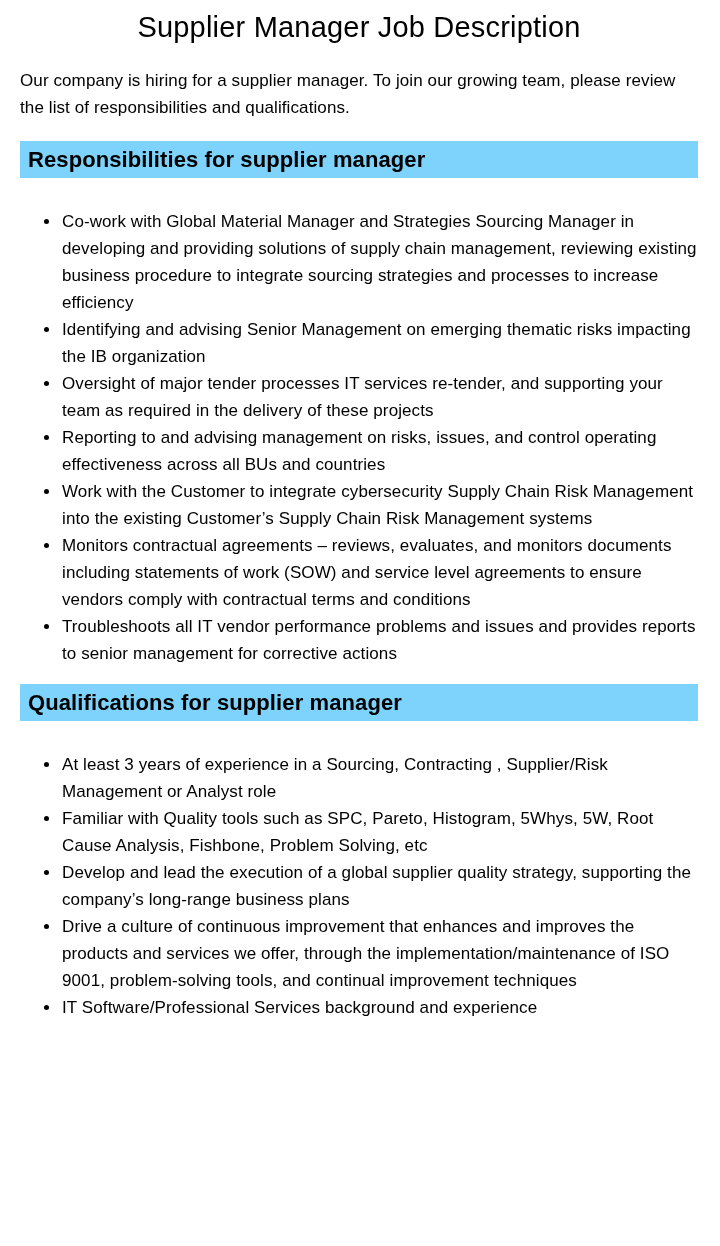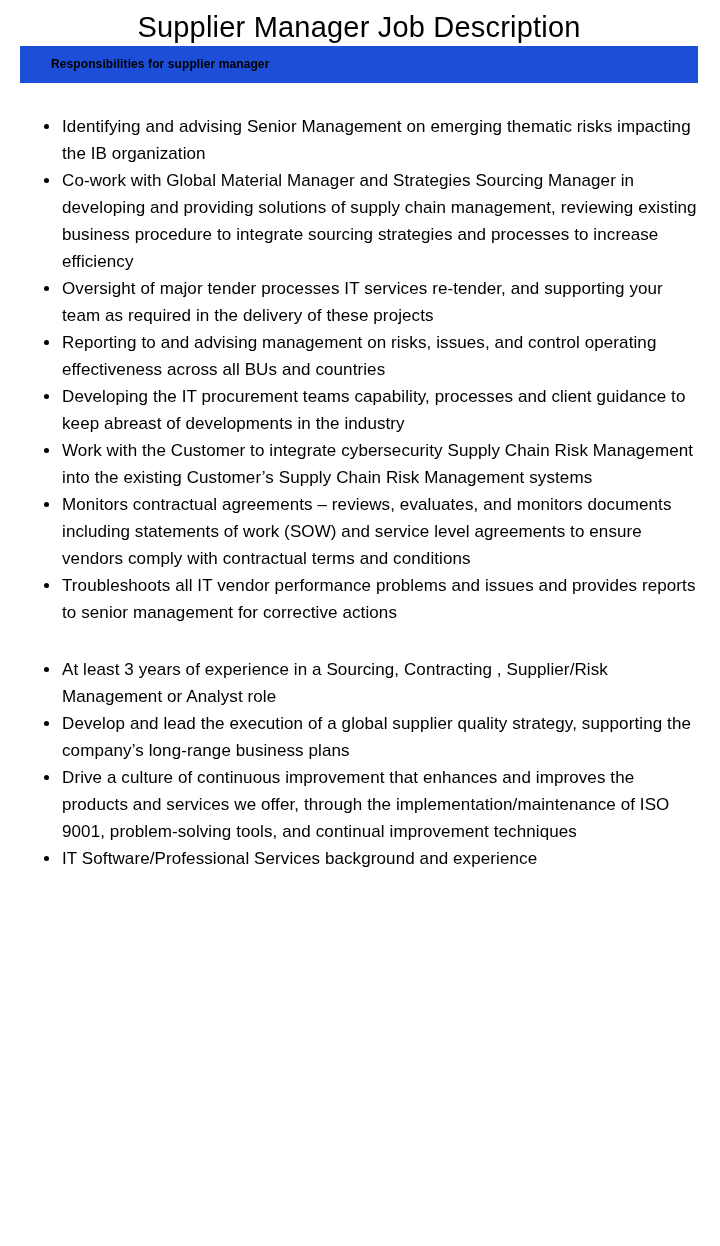--- a/index.html
+++ b/index.html
@@ -23,25 +23,25 @@
     line-height: 38px;
   }
   p.intro {
     font-size: 17px;
     line-height: 27px;
     margin-top: 21px;
     margin-bottom: 20px;
     letter-spacing: 0.1px;
   }
   .section-heading {
-    background: #1d4ed8;
-    font-size: 12px;
+    background: #7dd3fc;
+    font-size: 22px;
     font-weight: bold;
     line-height: 27px;
-    padding: 5px 31px;
+    padding: 5px 8px;
     letter-spacing: 0.1px;
   }
   ul.item-list {
     list-style: none;
     margin: 30px 0 17px 0;
     padding-left: 42px;
   }
   ul.item-list li {
     position: relative;
     font-size: 17px;
@@ -60,37 +60,39 @@
   }
   section.doc-section { margin-top: 0; }
 </style>
 </head>
 <body>
 
 <div class="page">
 
   <h1 class="page-title">Supplier Manager Job Description</h1>
 
+  <p class="intro">Our company is hiring for a supplier manager. To join our growing team, please review the list of responsibilities and qualifications.</p>
 
   <section class="doc-section">
     <div class="section-heading">Responsibilities for supplier manager</div>
     <ul class="item-list">
+        <li>Co-work with Global Material Manager and Strategies Sourcing Manager in developing and providing solutions of supply chain management, reviewing existing business procedure to integrate sourcing strategies and processes to increase efficiency</li>
         <li>Identifying and advising Senior Management on emerging thematic risks impacting the IB organization</li>
-        <li>Co-work with Global Material Manager and Strategies Sourcing Manager in developing and providing solutions of supply chain management, reviewing existing business procedure to integrate sourcing strategies and processes to increase efficiency</li>
         <li>Oversight of major tender processes IT services re-tender, and supporting your team as required in the delivery of these projects</li>
         <li>Reporting to and advising management on risks, issues, and control operating effectiveness across all BUs and countries</li>
-        <li>Developing the IT procurement teams capability, processes and client guidance to keep abreast of developments in the industry</li>
         <li>Work with the Customer to integrate cybersecurity Supply Chain Risk Management into the existing Customer’s Supply Chain Risk Management systems</li>
         <li>Monitors contractual agreements – reviews, evaluates, and monitors documents including statements of work (SOW) and service level agreements to ensure vendors comply with contractual terms and conditions</li>
         <li>Troubleshoots all IT vendor performance problems and issues and provides reports to senior management for corrective actions</li>
       </ul>
   </section>
 
   <section class="doc-section">
+    <div class="section-heading">Qualifications for supplier manager</div>
     <ul class="item-list">
         <li>At least 3 years of experience in a Sourcing, Contracting , Supplier/Risk Management or Analyst role</li>
+        <li>Familiar with Quality tools such as SPC, Pareto, Histogram, 5Whys, 5W, Root Cause Analysis, Fishbone, Problem Solving, etc</li>
         <li>Develop and lead the execution of a global supplier quality strategy, supporting the company’s long-range business plans</li>
         <li>Drive a culture of continuous improvement that enhances and improves the products and services we offer, through the implementation/maintenance of ISO 9001, problem-solving tools, and continual improvement techniques</li>
         <li>IT Software/Professional Services background and experience</li>
       </ul>
   </section>
 
 </div>
 
 </body></html>

